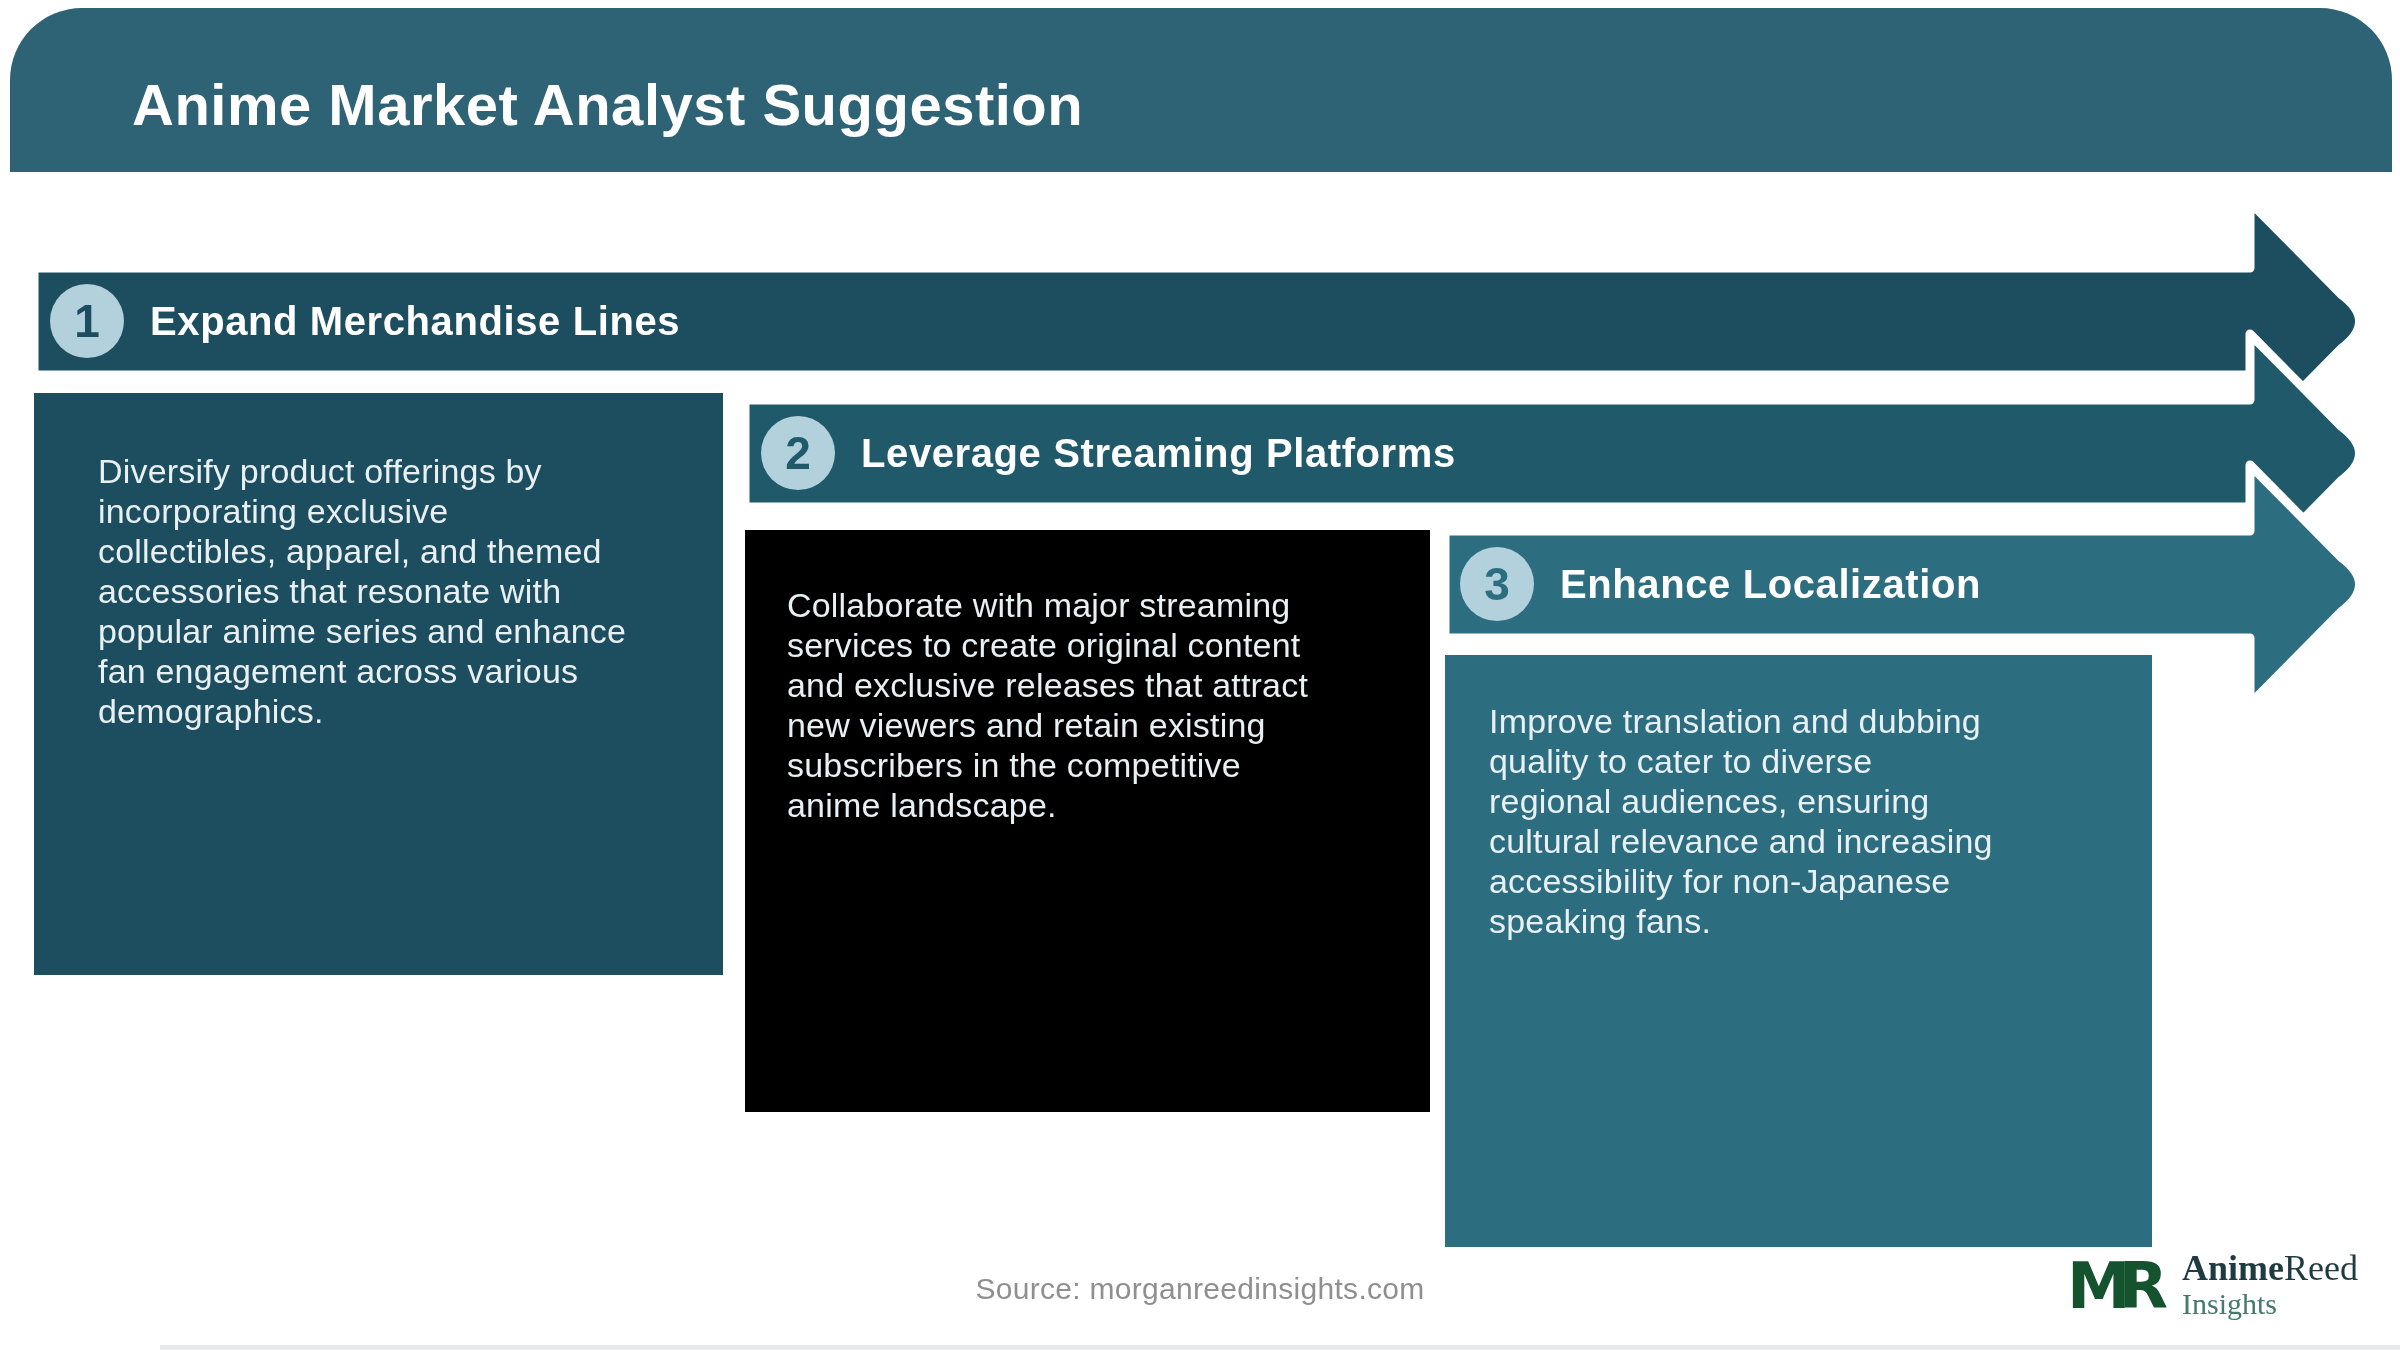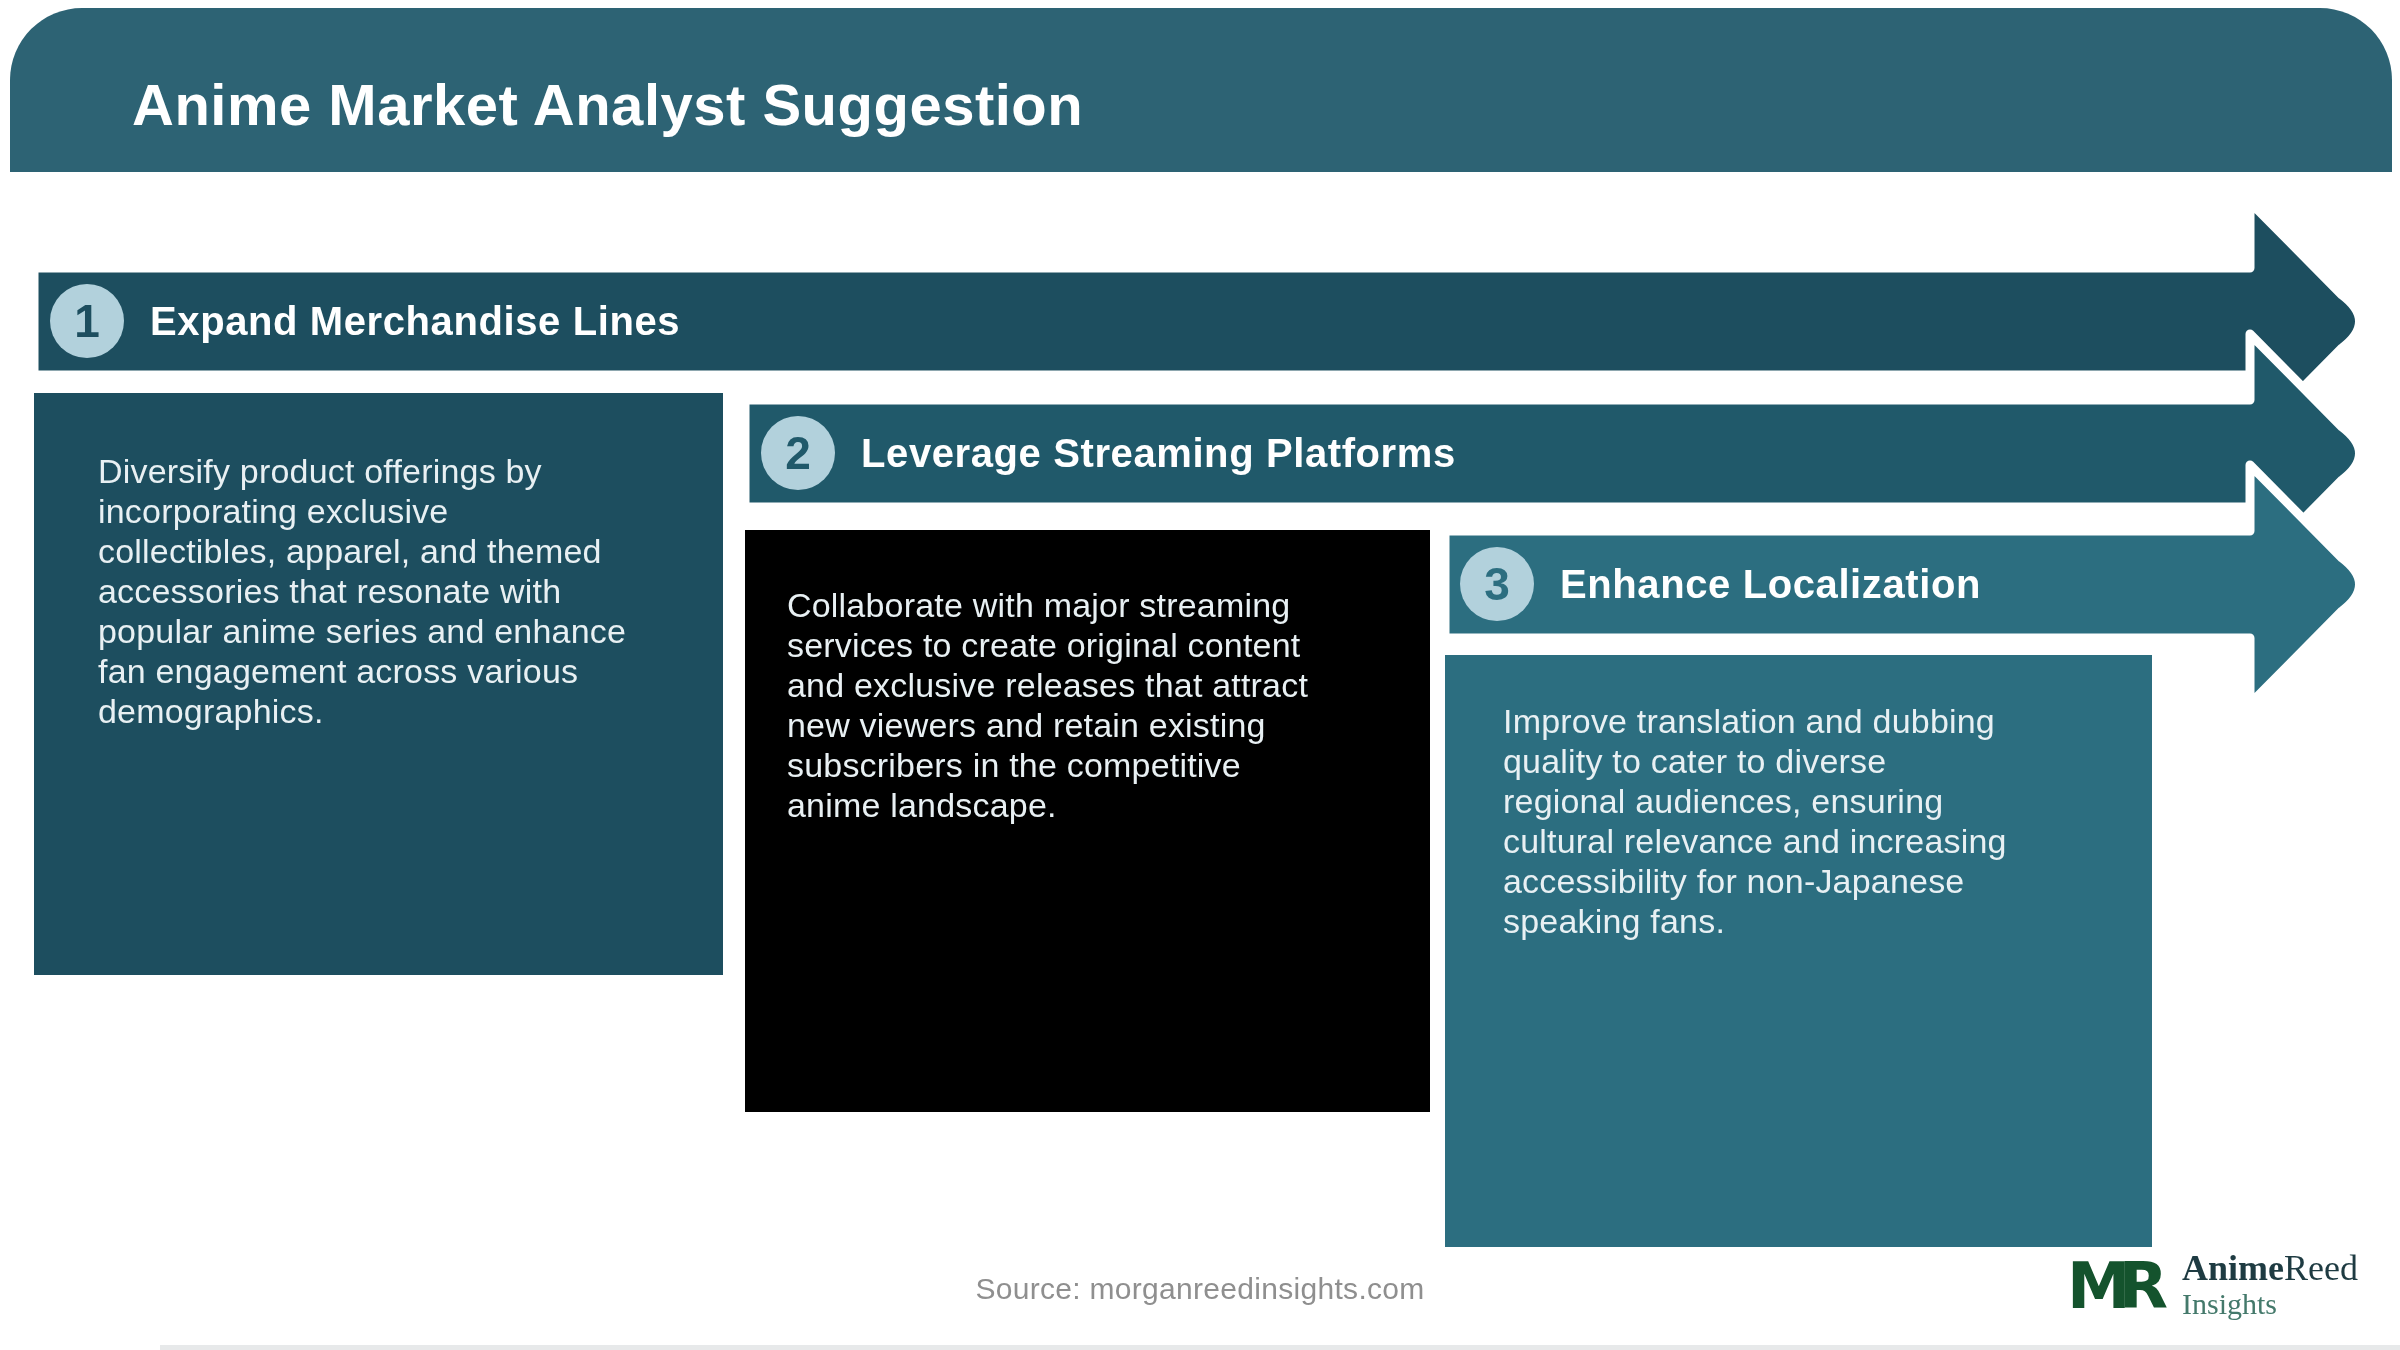--- a/index.html
+++ b/index.html
@@ -93,21 +93,21 @@
   </div>
   <div class="body-box" style="left: 745px; top: 530px; width: 685px; height: 582px; background: #000000;">
     <div class="body-text" style="padding: 55px 30px 0px 42px; color: rgb(232, 240, 243);">Collaborate with major streaming
 services to create original content
 and exclusive releases that attract
 new viewers and retain existing
 subscribers in the competitive
 anime landscape.</div>
   </div>
   <div class="body-box" style="left: 1445px; top: 655px; width: 707px; height: 592px; background: rgb(44, 110, 128);">
-    <div class="body-text" style="padding: 46px 40px 0px 58px; color: rgb(232, 240, 243);">Improve translation and dubbing
+    <div class="body-text" style="padding: 46px 40px 0px 44px; color: rgb(232, 240, 243);">Improve translation and dubbing
 quality to cater to diverse
 regional audiences, ensuring
 cultural relevance and increasing
 accessibility for non-Japanese
 speaking fans.</div>
   </div>
 
   <div class="source-line" style="color: rgb(143, 143, 143);">Source: morganreedinsights.com</div>
 
   <div class="logo">

